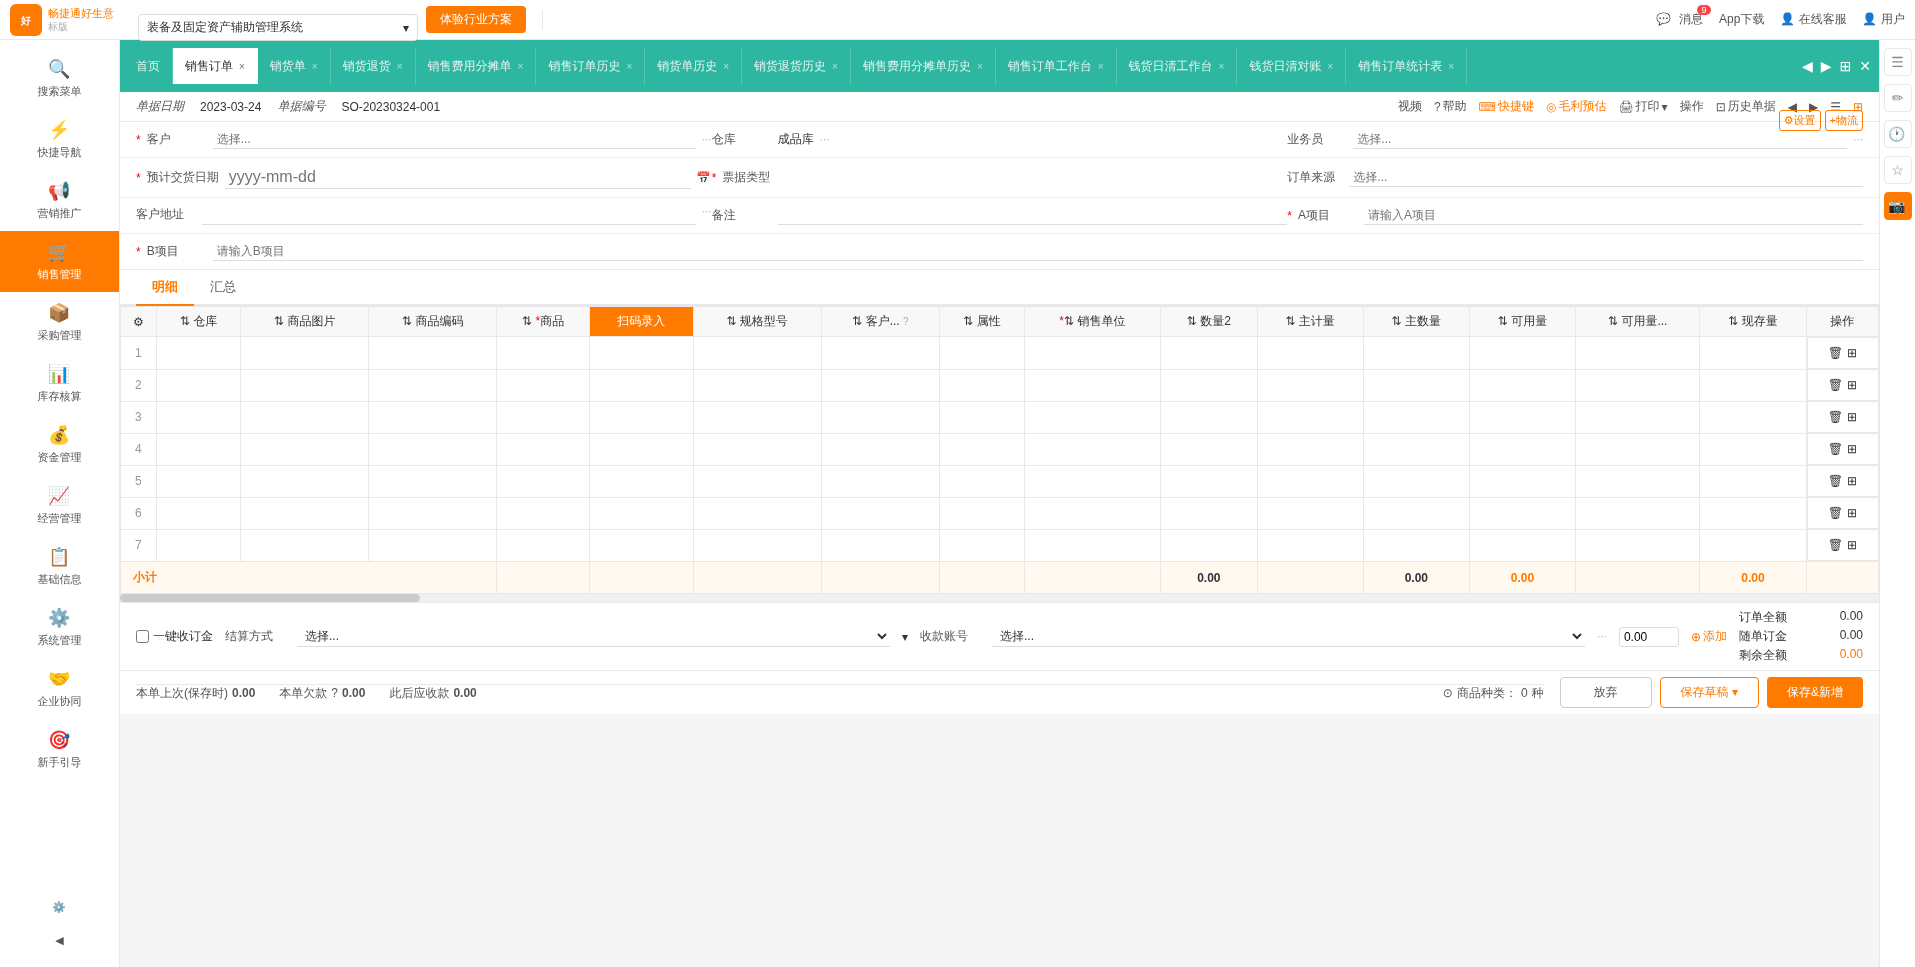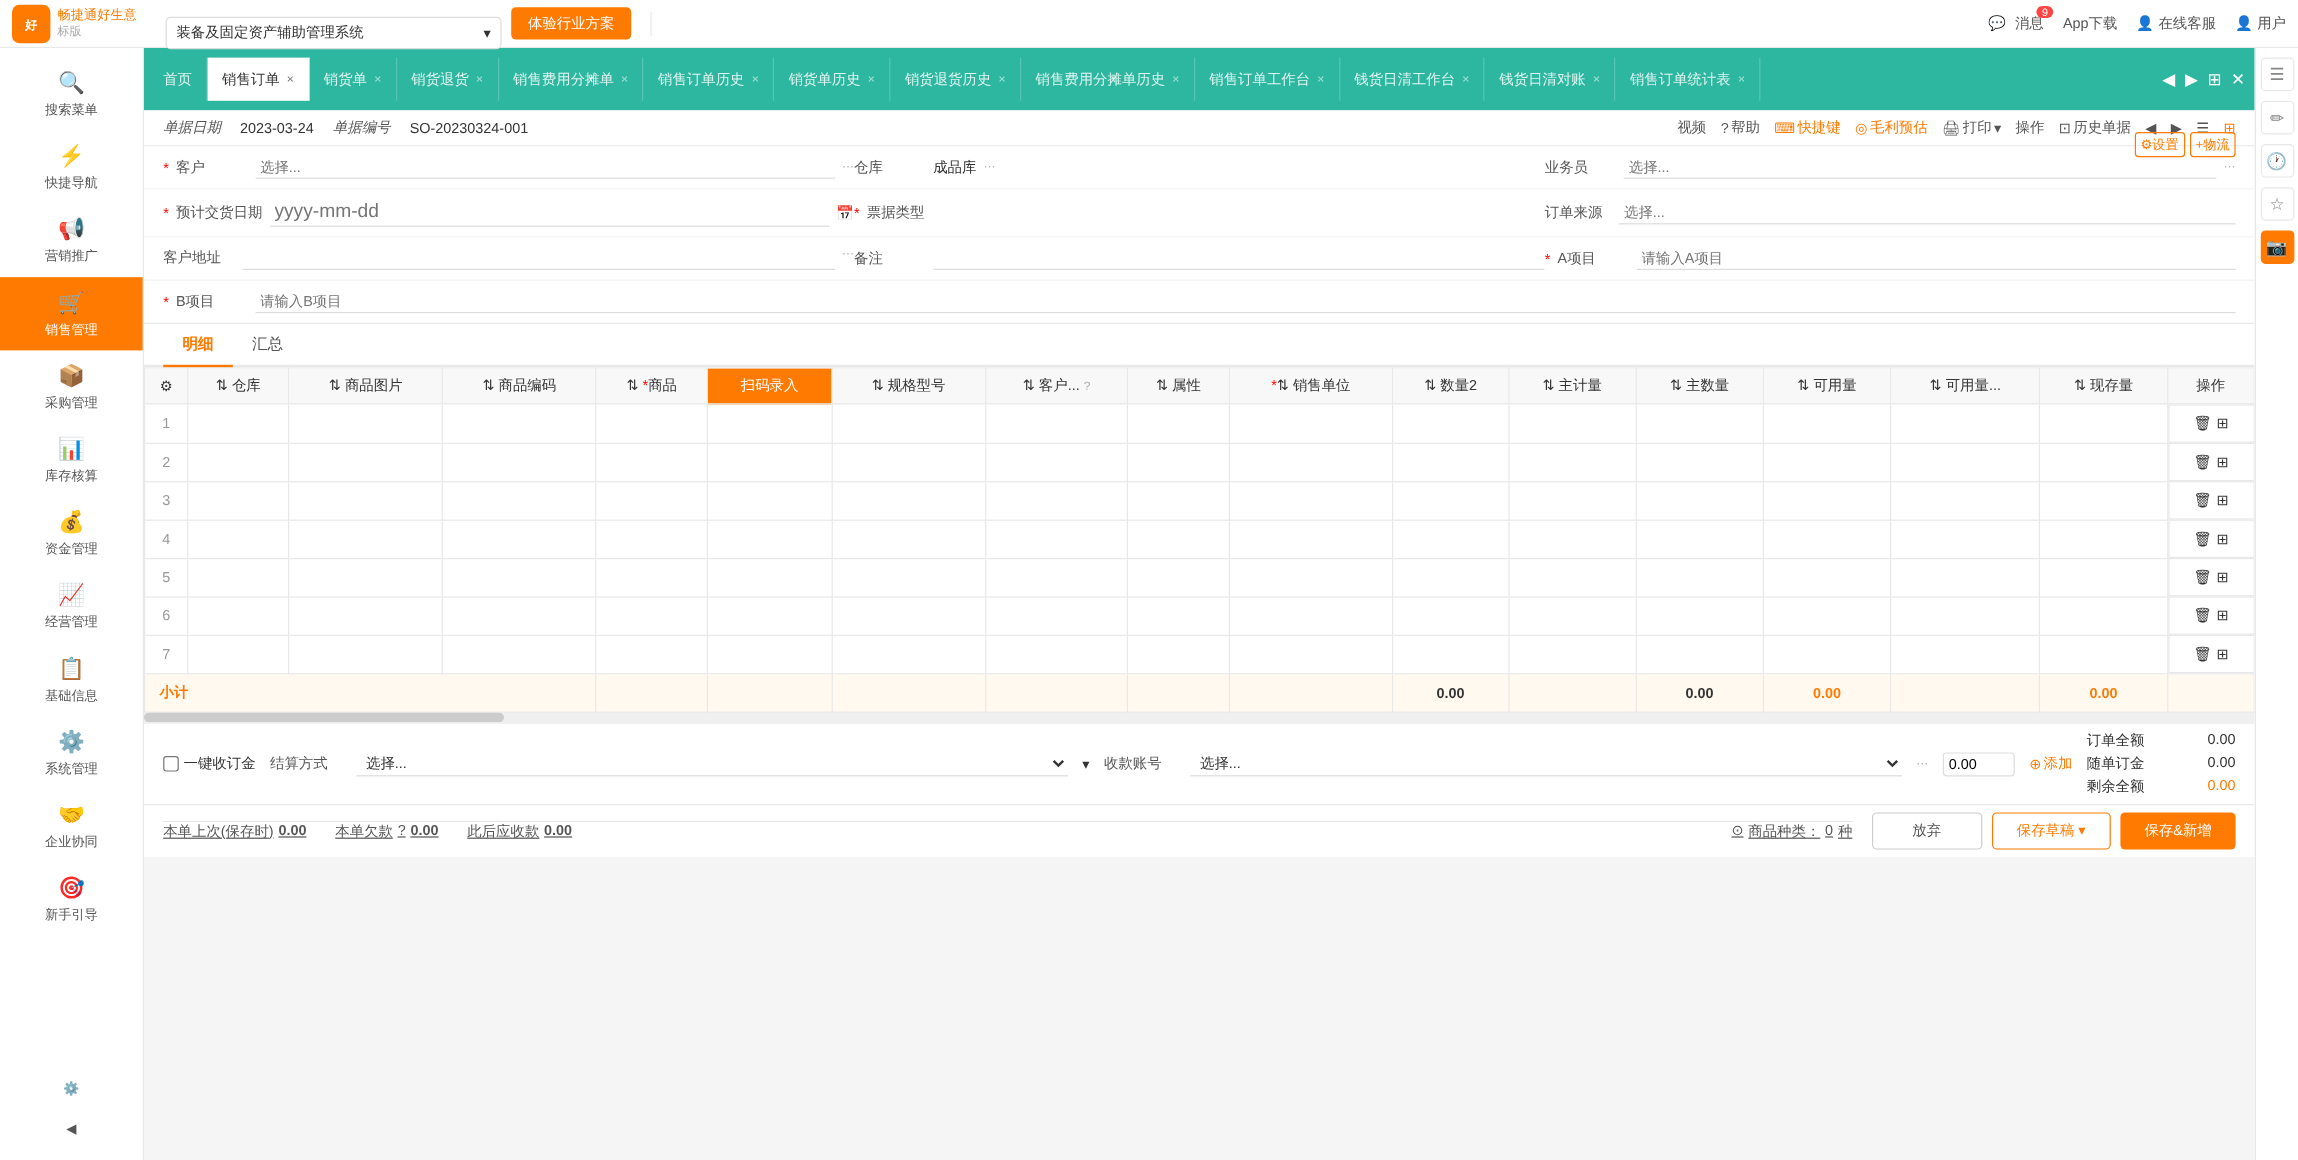--- a/index.html
+++ b/index.html
@@ -351,21 +351,21 @@
     .status-bar {
       background: white;
       padding: 6px 16px;
       border-top: 1px solid #e8e8e8;
       display: flex;
       align-items: center;
       gap: 24px;
       font-size: 12px;
       color: #555;
     }
-    .status-item { display: flex; gap: 4px; text-decoration: underline; }
+    .status-item { display: flex; align-items: center; gap: 4px; }
     .btn-discard {
       border: 1px solid #ccc;
       background: white;
       padding: 6px 33px;
       border-radius: 4px;
       cursor: pointer;
       font-size: 12px;
       color: #555;
     }
     .btn-save-draft {

